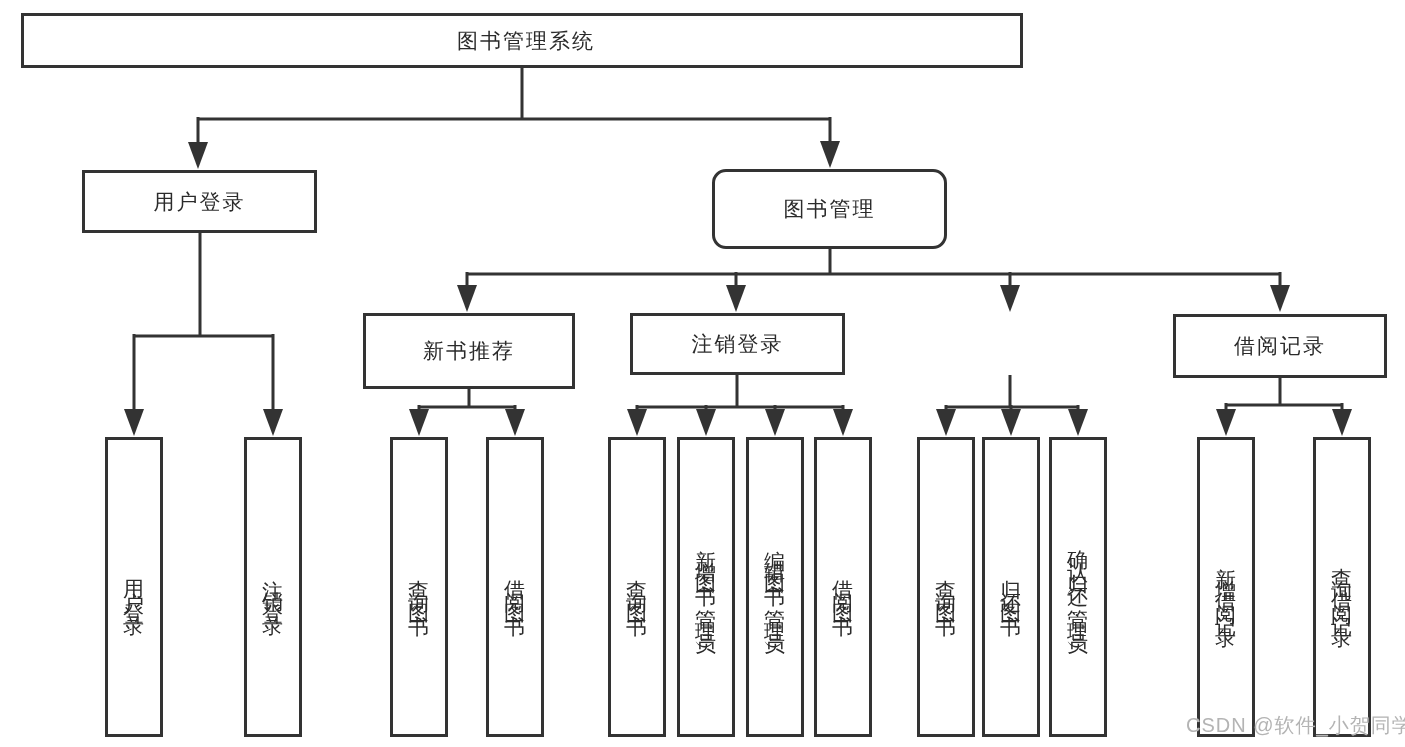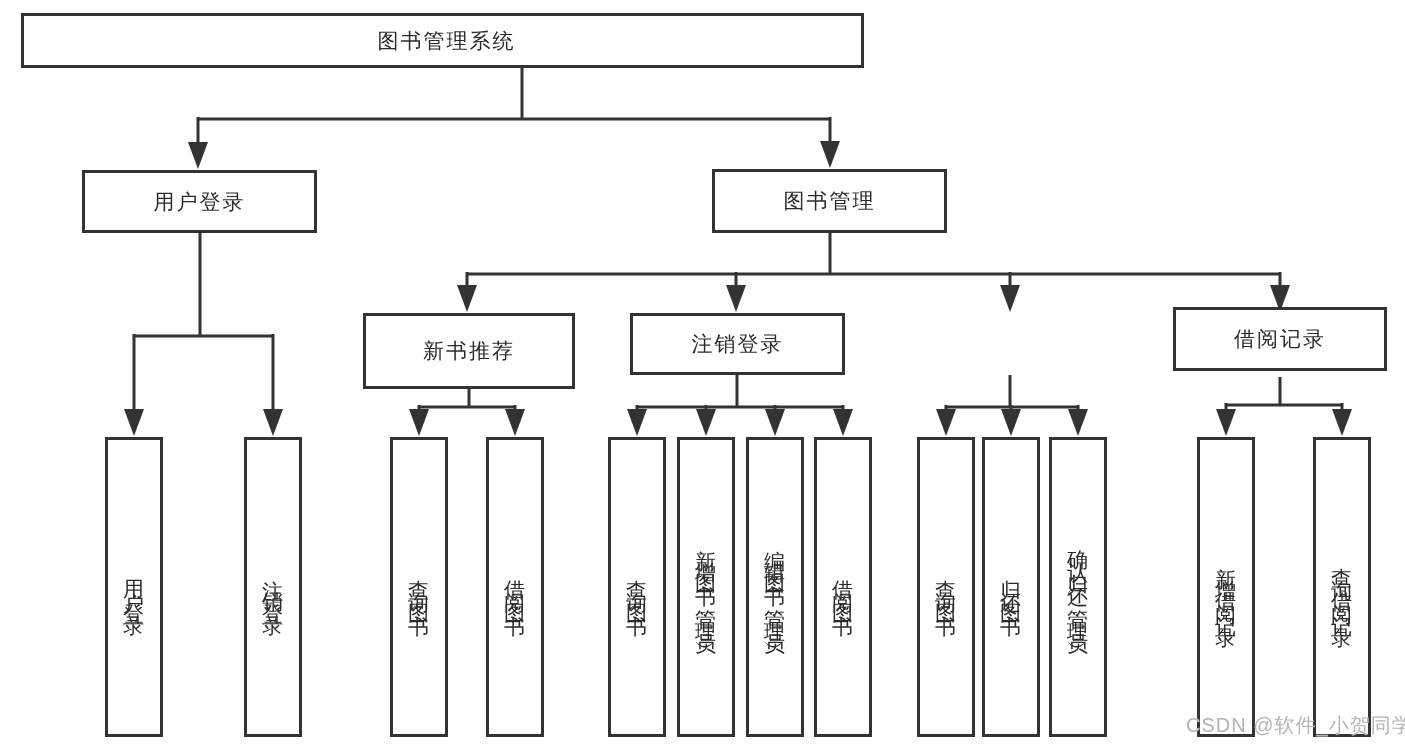--- a/index.html
+++ b/index.html
@@ -91,38 +91,38 @@
       <polygon points="765,409 785,409 775,436"></polygon>
       <polygon points="833,409 853,409 843,436"></polygon>
       <polygon points="936,409 956,409 946,436"></polygon>
       <polygon points="1001,409 1021,409 1011,436"></polygon>
       <polygon points="1068,409 1088,409 1078,436"></polygon>
       <polygon points="1216,409 1236,409 1226,436"></polygon>
       <polygon points="1332,409 1352,409 1342,436"></polygon>
     </g>
   </svg>
 
-  <div class="node" style="left:21px; top:13px; width:843px; height:55px;padding-left:8px;">
+  <div class="node" style="left:21px; top:13px; width:1002px; height:55px;padding-left:8px;">
     <span class="lbl">图书管理系统</span>
   </div>
 
   <div class="node" style="left:82px; top:170px; width:235px; height:63px;">
     <span class="lbl">用户登录</span>
   </div>
-  <div class="node" style="left:712px; top:169px; width:235px; height:64px;">
+  <div class="node" style="left:712px; top:169px; width:235px; height:80px;border-radius:14px;">
     <span class="lbl">图书管理</span>
   </div>
 
   <div class="node" style="left:363px; top:313px; width:212px; height:76px;">
     <span class="lbl">新书推荐</span>
   </div>
   <div class="node" style="left:630px; top:313px; width:215px; height:62px;">
     <span class="lbl">注销登录</span>
   </div>
-  <div class="node" style="left:1173px; top:307px; width:214px; height:64px;">
+  <div class="node" style="left:1173px; top:314px; width:214px; height:64px;">
     <span class="lbl">借阅记录</span>
   </div>
 
   <div class="node leaf" style="left:105px; top:437px; width:58px; height:300px;">
     <span class="lbl">用户登录</span>
   </div>
   <div class="node leaf" style="left:244px; top:437px; width:58px; height:300px;">
     <span class="lbl">注销登录</span>
   </div>
 

